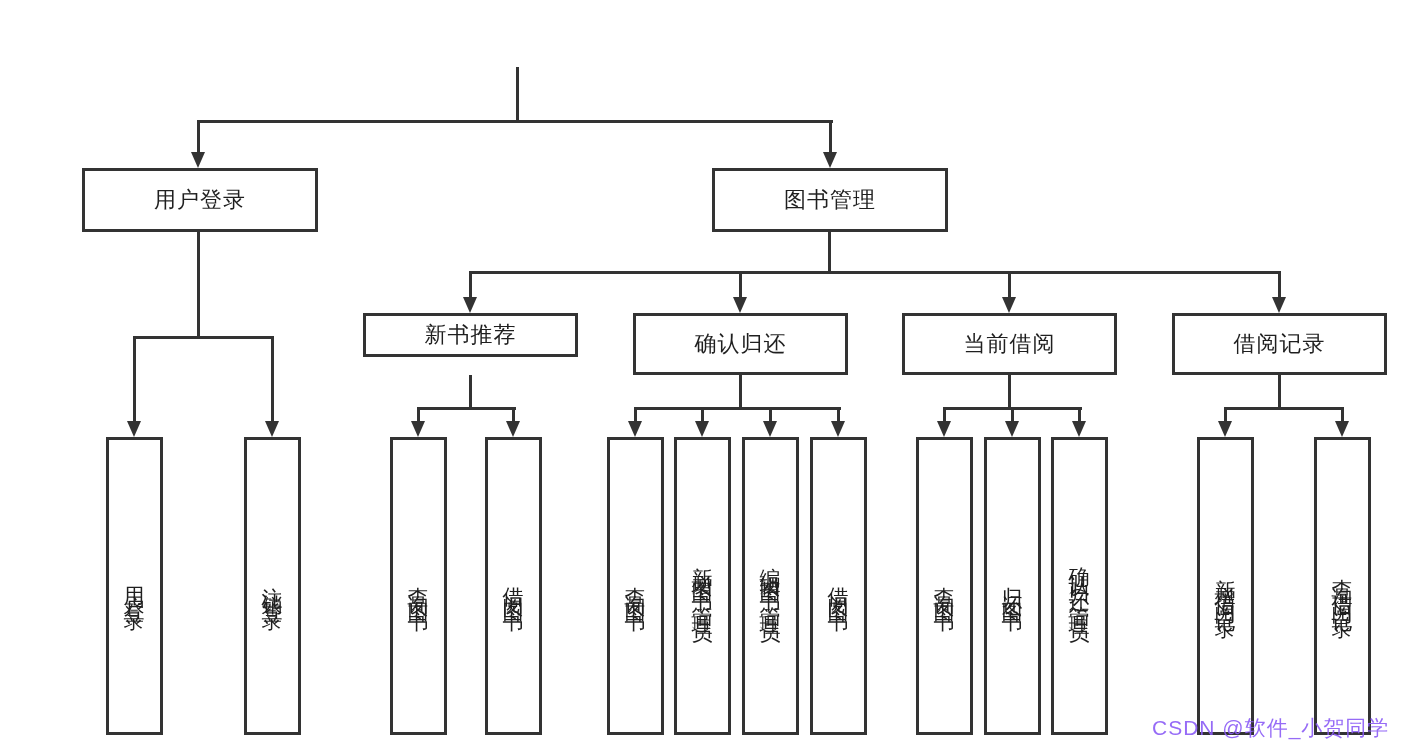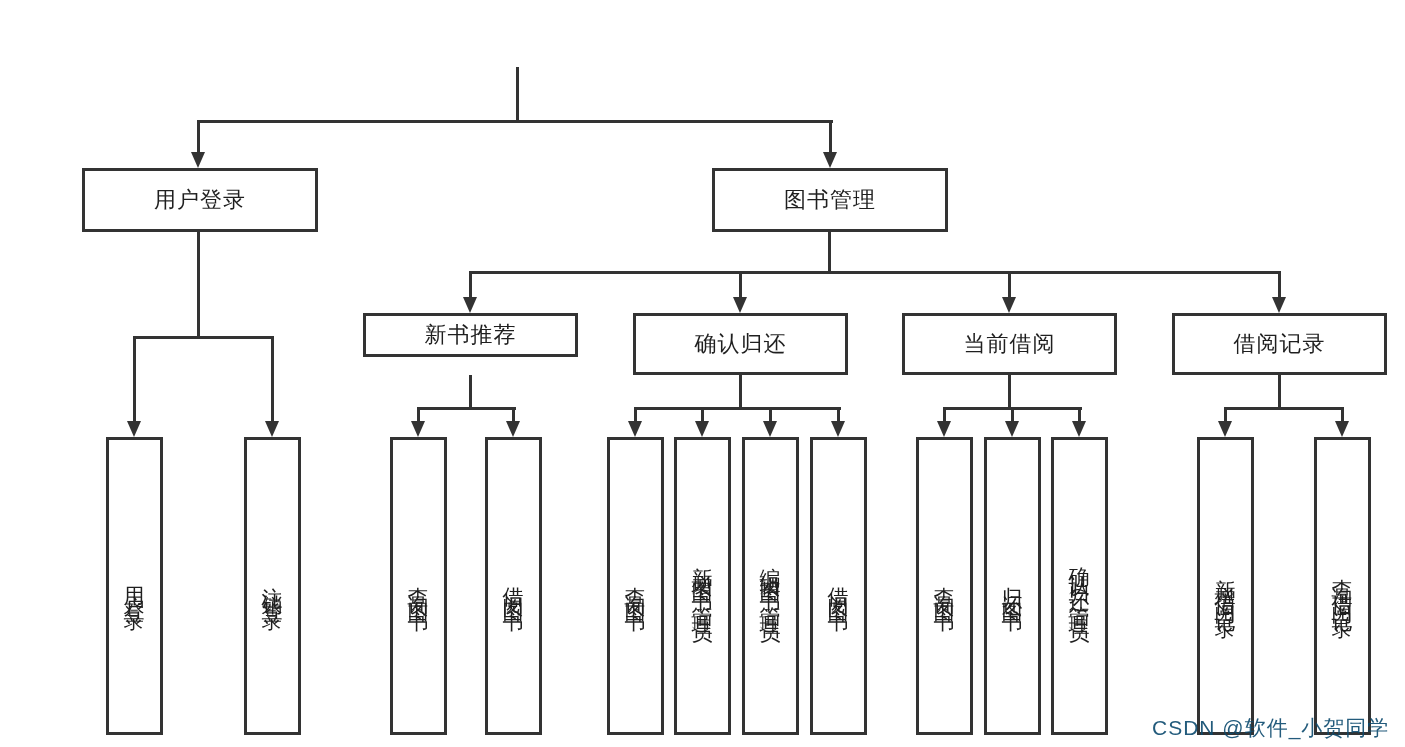--- a/index.html
+++ b/index.html
@@ -163,15 +163,15 @@
     <span class="vtext">确认归还（管理员）</span>
   </div>
 
   <div class="leaf" style="left:1197px; top:437px; width:57px; height:298px;">
     <span class="vtext">新增借阅记录</span>
   </div>
   <div class="leaf" style="left:1314px; top:437px; width:57px; height:298px;">
     <span class="vtext">查询借阅记录</span>
   </div>
 
-  <div id="watermark" style="color: #0c4a6e;">CSDN @软件_小贺同学</div>
+  <div id="watermark" style="color: #8b5cf6;">CSDN @软件_小贺同学</div>
 
 </div>
 
 </body></html>

